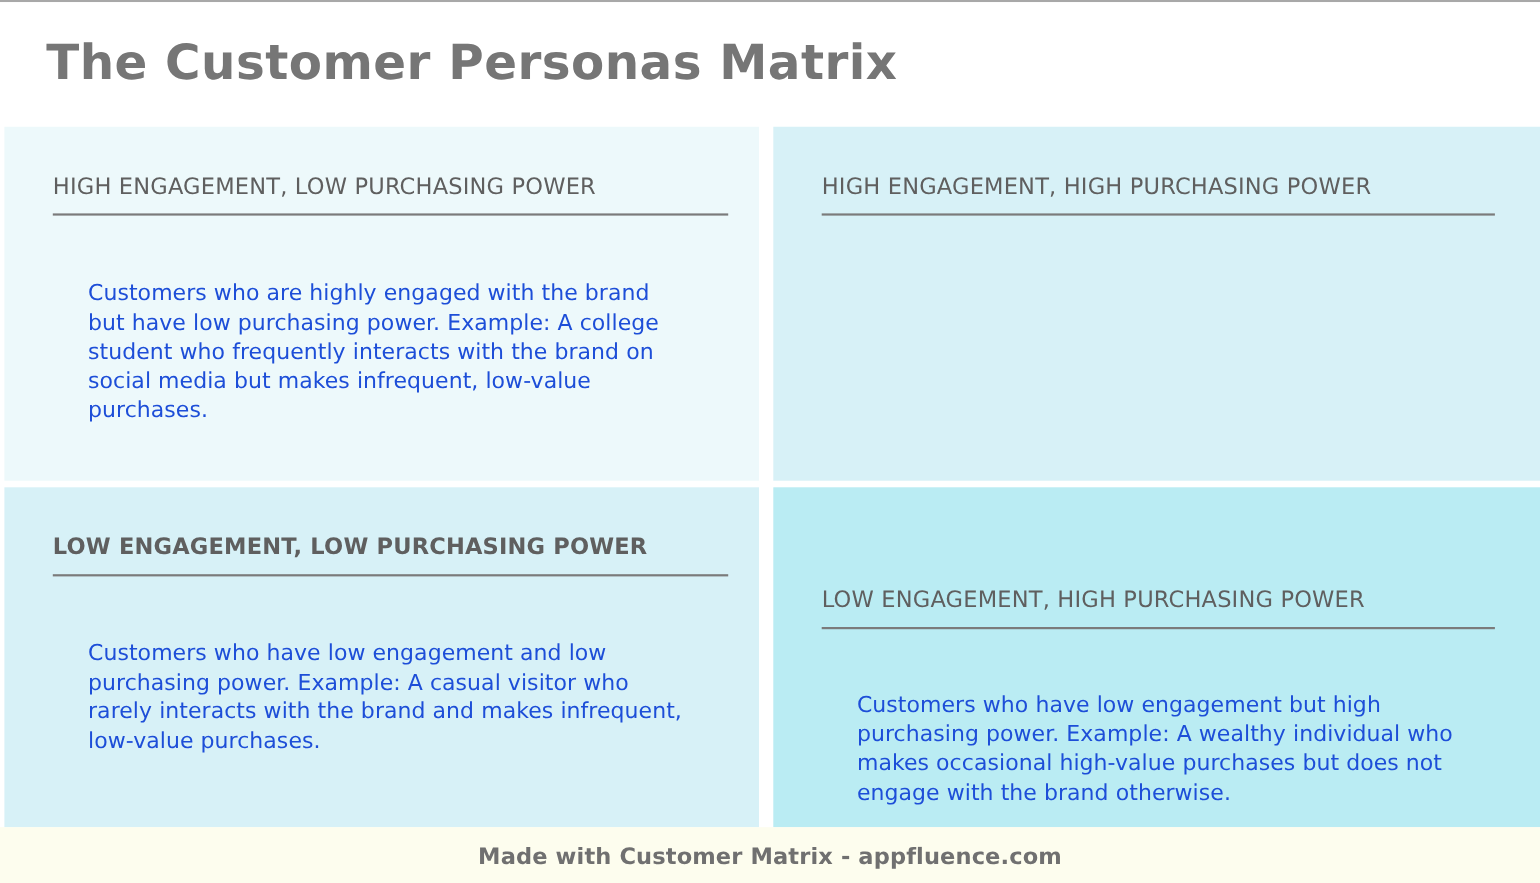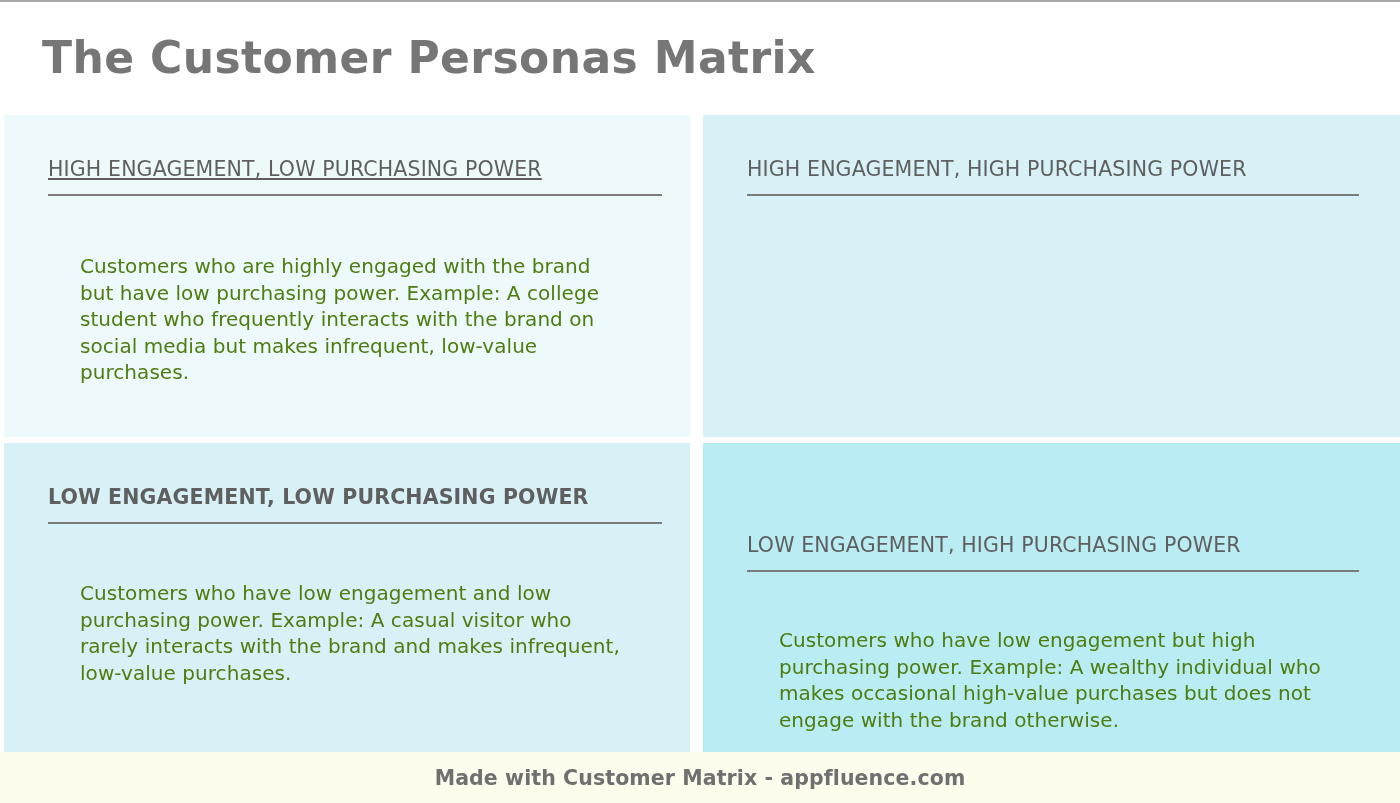--- a/index.html
+++ b/index.html
@@ -79,31 +79,31 @@
     font-size: 20.5px;
     font-weight: normal;
     color: #5f5f5f;
     letter-spacing: 0.15px;
     white-space: nowrap;
     padding-bottom: 13px;
     border-bottom: 2px solid #7b7b7b;
     display: block;
   }
 
-  .q-tl .q-title { width: 614px; text-decoration: underline; }
+  .q-tl .q-title { width: 614px; }
   .q-tr .q-title { width: 612px; }
   .q-bl .q-title { width: 614px; font-weight: bold; }
   .q-br .q-title { width: 612px; margin-top: 48px; }
 
   .q-body {
     margin-top: 55px;
     padding-left: 32px;
     font-size: 20px;
     line-height: 1.33;
-    color: #4d7c0f;
+    color: #1d4ed8;
     letter-spacing: 0.05px;
   }
 
   .q-tl .q-body { width: 580px; margin-top: 57px; }
   .q-tr .q-body { width: 570px; margin-top: 55px; }
   .q-bl .q-body { width: 578px; margin-top: 56px; }
   .q-br .q-body { width: 590px; margin-top: 55px; }
 
   
   .footer {

